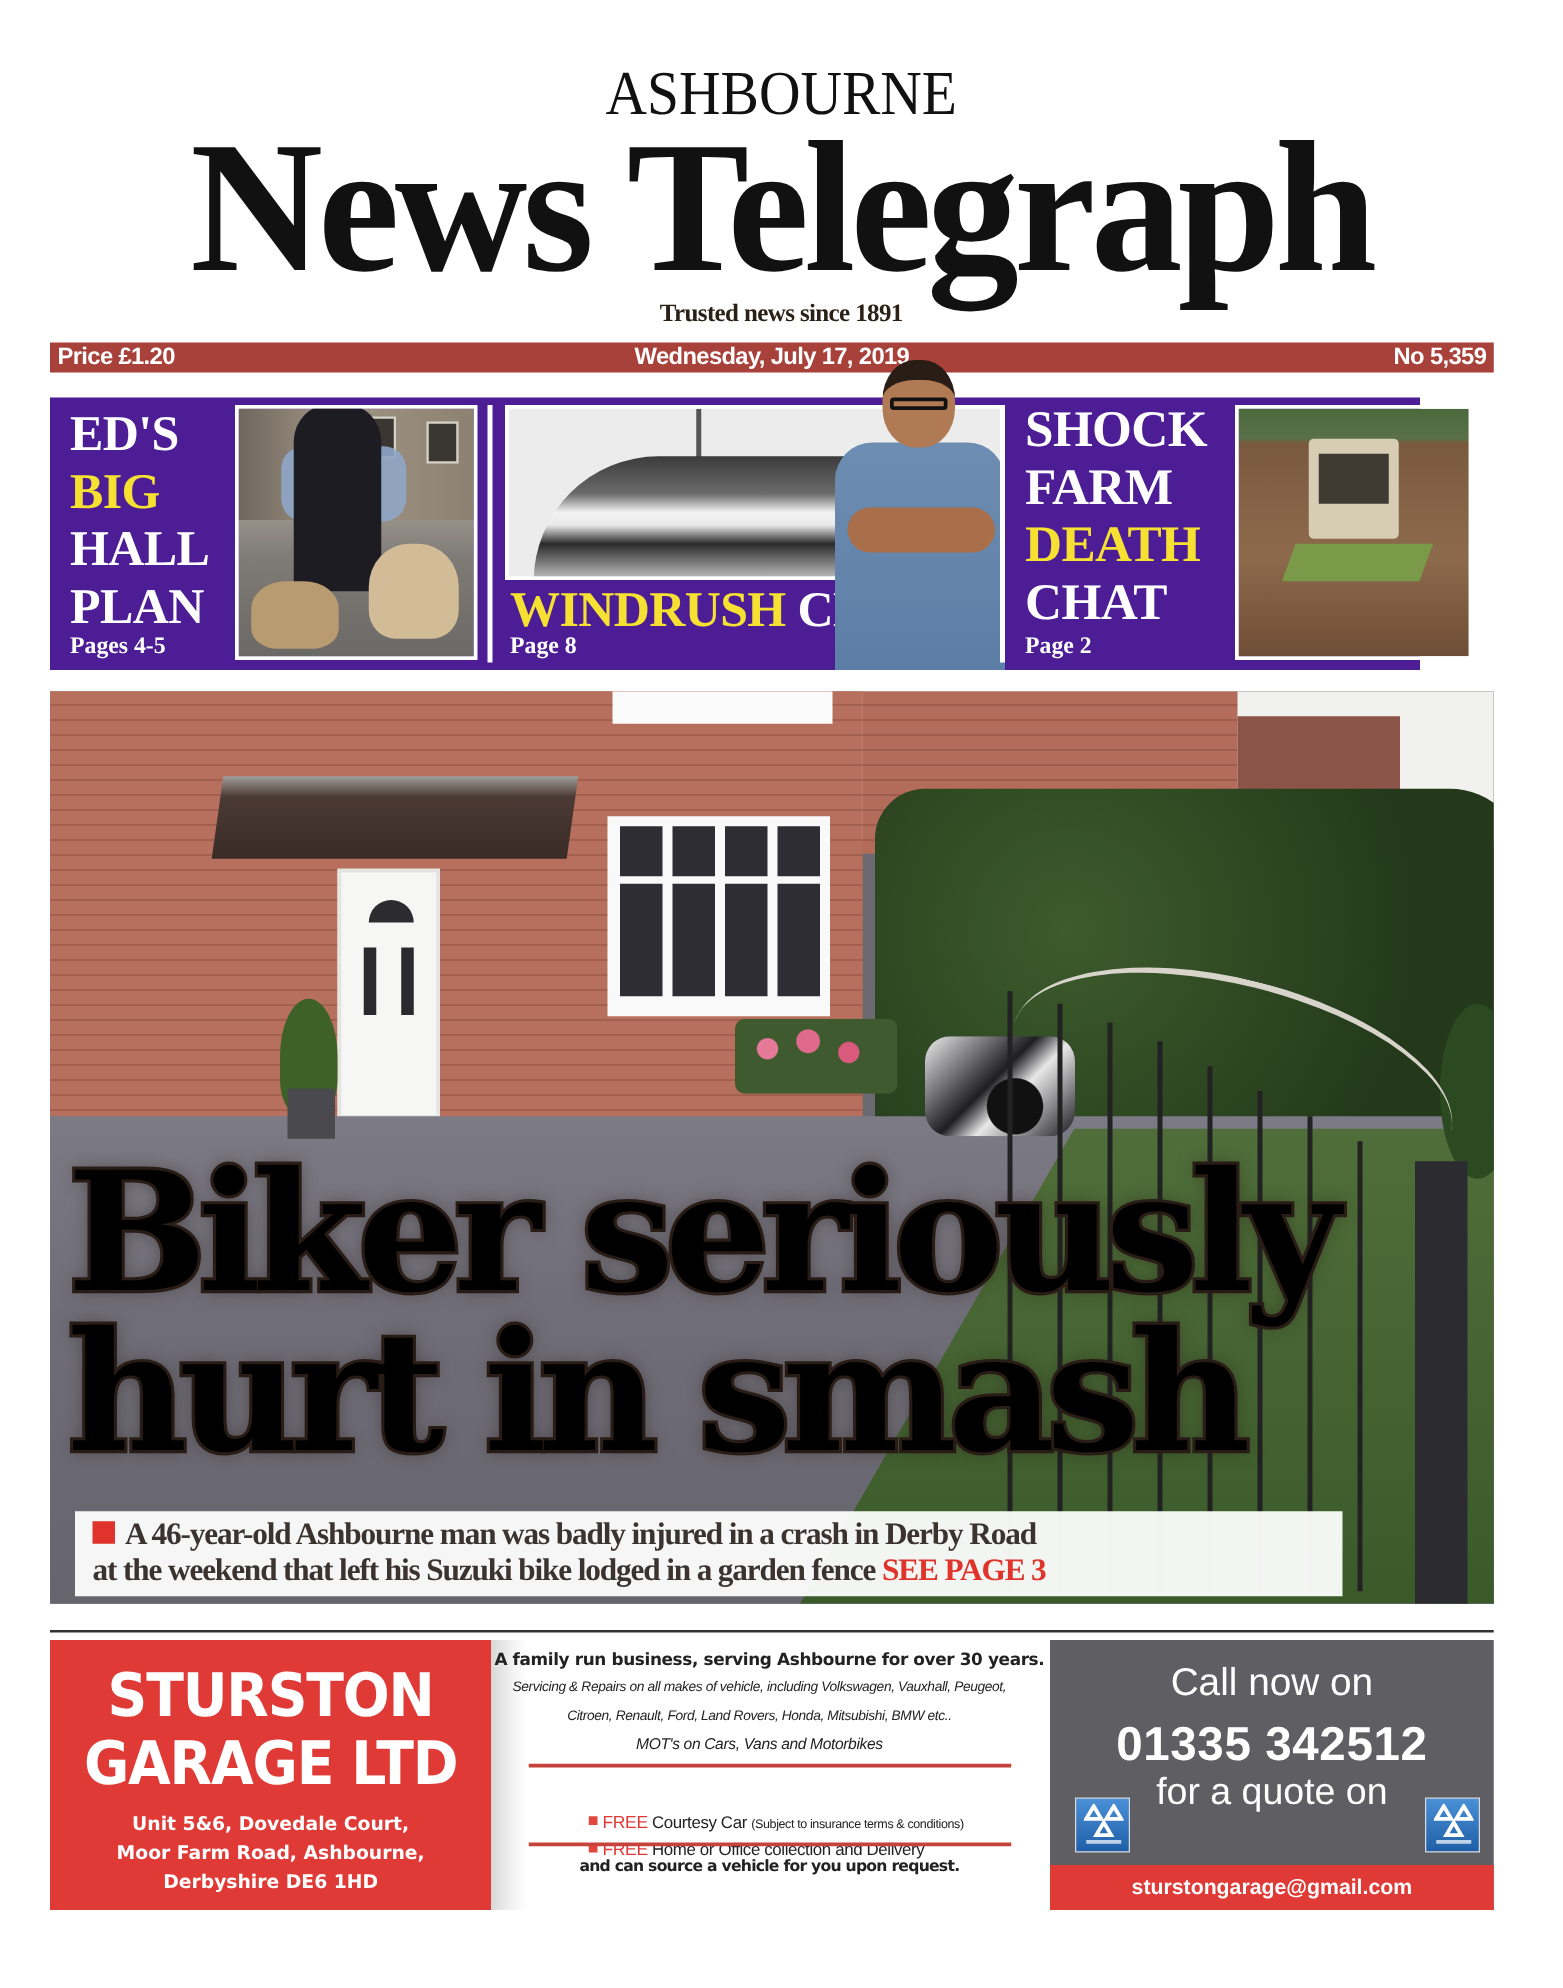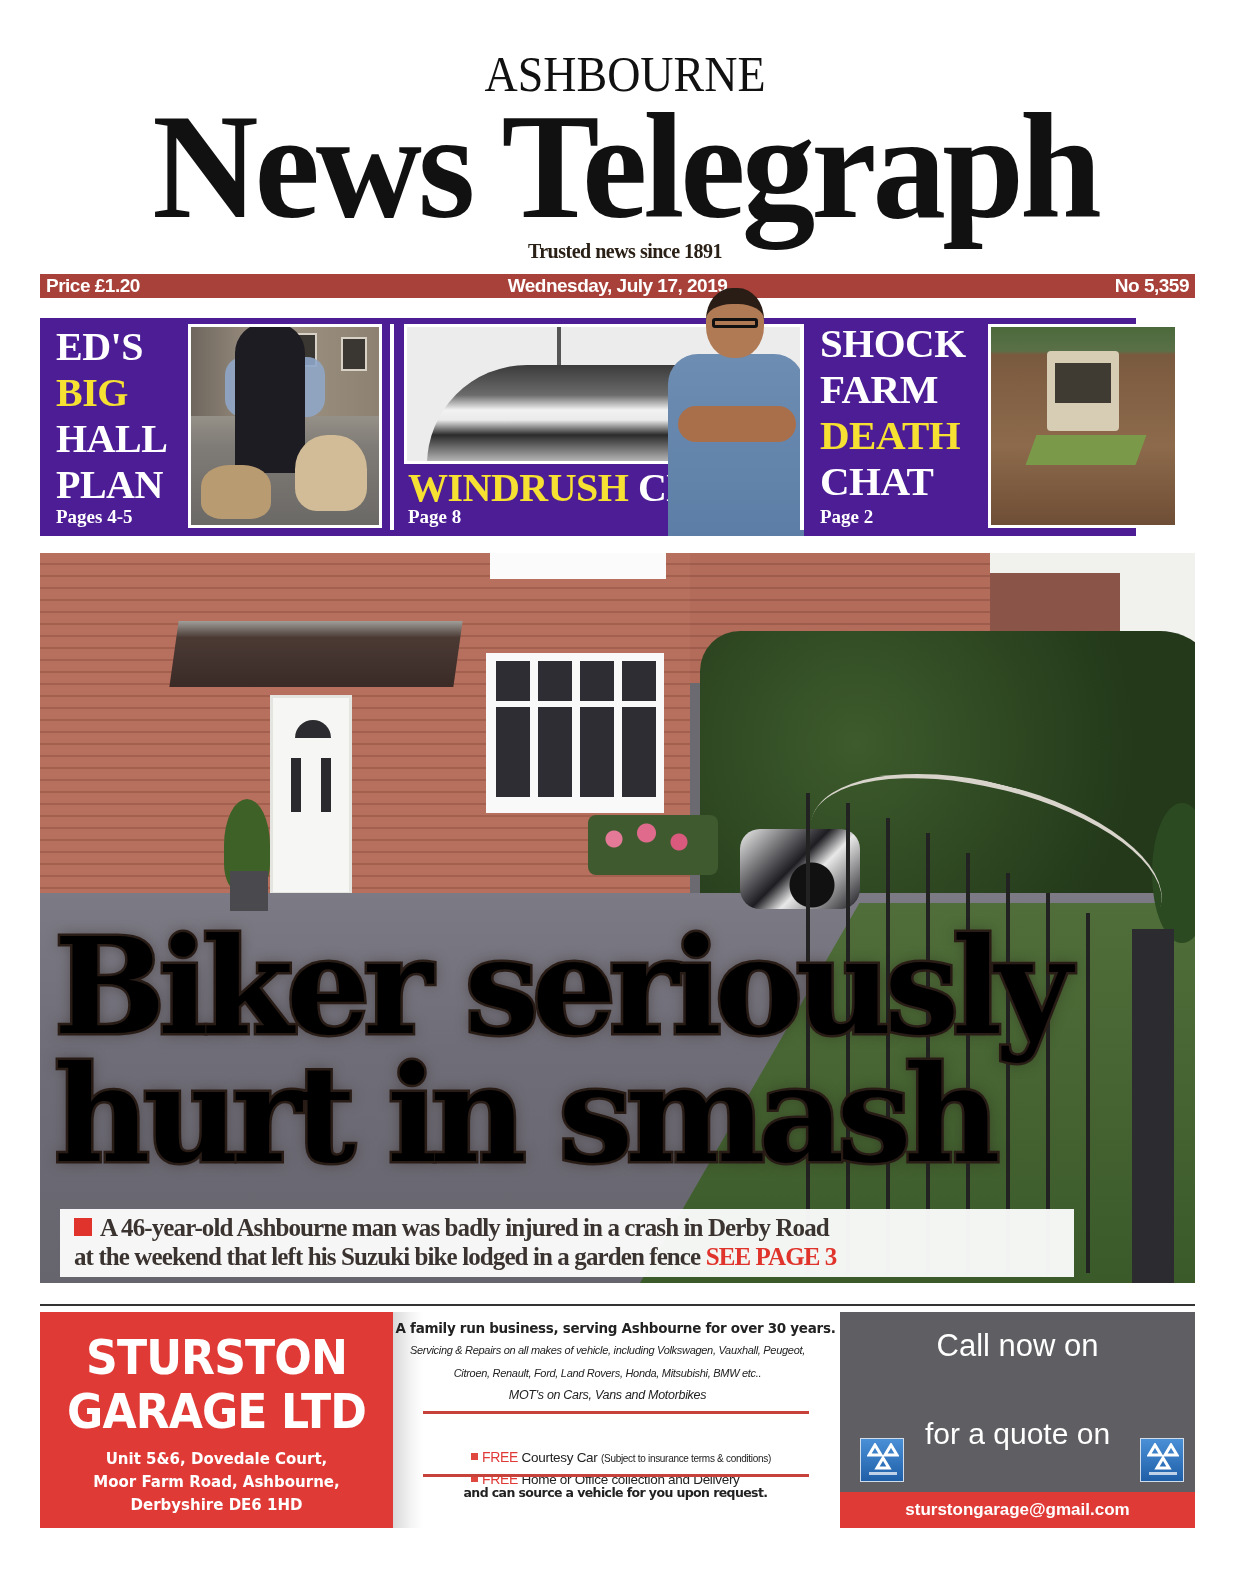--- a/index.html
+++ b/index.html
@@ -275,20 +275,21 @@
       <span class="sq"></span><span class="free">FREE</span> <span>Courtesy Car</span> <span class="note">(Subject to insurance terms &amp; conditions)</span>
     </div>
     <div class="ad-mid-rule" style="top:162px;"></div>
     <div class="ad-mid-bottom">
       <div>and can source a vehicle for you upon request.</div>
     </div>
   </div>
 
   <div class="ad-right">
     <div class="ad-call">Call now on</div>
+    <div class="ad-phone">01335 342512</div>
     <div class="ad-quote">
       <div>for a quote on</div>
     </div>
     <div class="mot-badge" style="left:20px;">
       <svg width="32" height="34" viewBox="0 0 32 34">
           <g fill="none" stroke="#fff" stroke-width="3">
             <path d="M8 2 L14 12 L2 12 Z"></path>
             <path d="M24 2 L30 12 L18 12 Z"></path>
             <path d="M16 15 L22 25 L10 25 Z"></path>
           </g>

